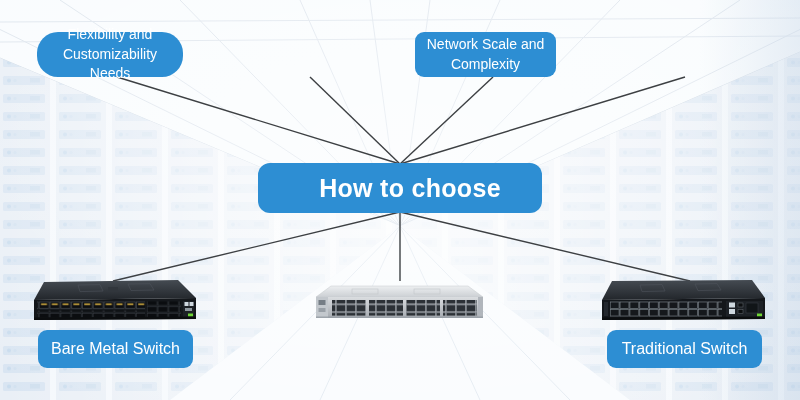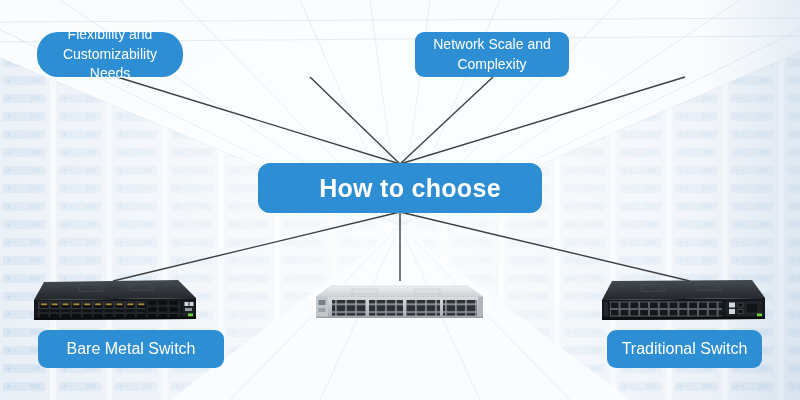--- a/index.html
+++ b/index.html
@@ -14,28 +14,28 @@
   .switch-img{position:absolute;z-index:3;}
   .node{
     position:absolute;z-index:4;background:#2d8ed3;color:#ffffff;
     display:flex;align-items:center;justify-content:center;text-align:center;
     box-sizing:border-box;
     padding-left:20px;
   }
   .factor{top:32px;height:45px;border-radius:9px;font-size:14px;line-height:1.42;padding:0 6px;}
   #factor-0{left:37px;width:146px;border-radius:21px;}
   #factor-1{left:227px;width:161px;}
-  #factor-2{left:415px;width:154px;}
+  #factor-2{left:415px;width:141px;}
   #factor-3{left:605px;width:162px;}
   .center-node{
     left:258px;top:163px;width:284px;height:50px;border-radius:12px;
     font-size:25px;font-weight:600;letter-spacing:0.3px;
   }
   .switch-label{top:330px;height:38px;border-radius:9px;font-size:16px;padding:0 8px;}
-  #switch-label-0{left:38px;width:186px;}
+  #switch-label-0{left:38px;width:155px;}
   #switch-label-1{left:320px;width:158px;}
   #switch-label-2{left:607px;width:155px;align-items:center;}
 </style>
 </head>
 <body>
 
 <div class="scene">
 
   <svg class="bg-svg" width="800" height="400" viewBox="0 0 800 400" aria-hidden="true">
     <defs>

